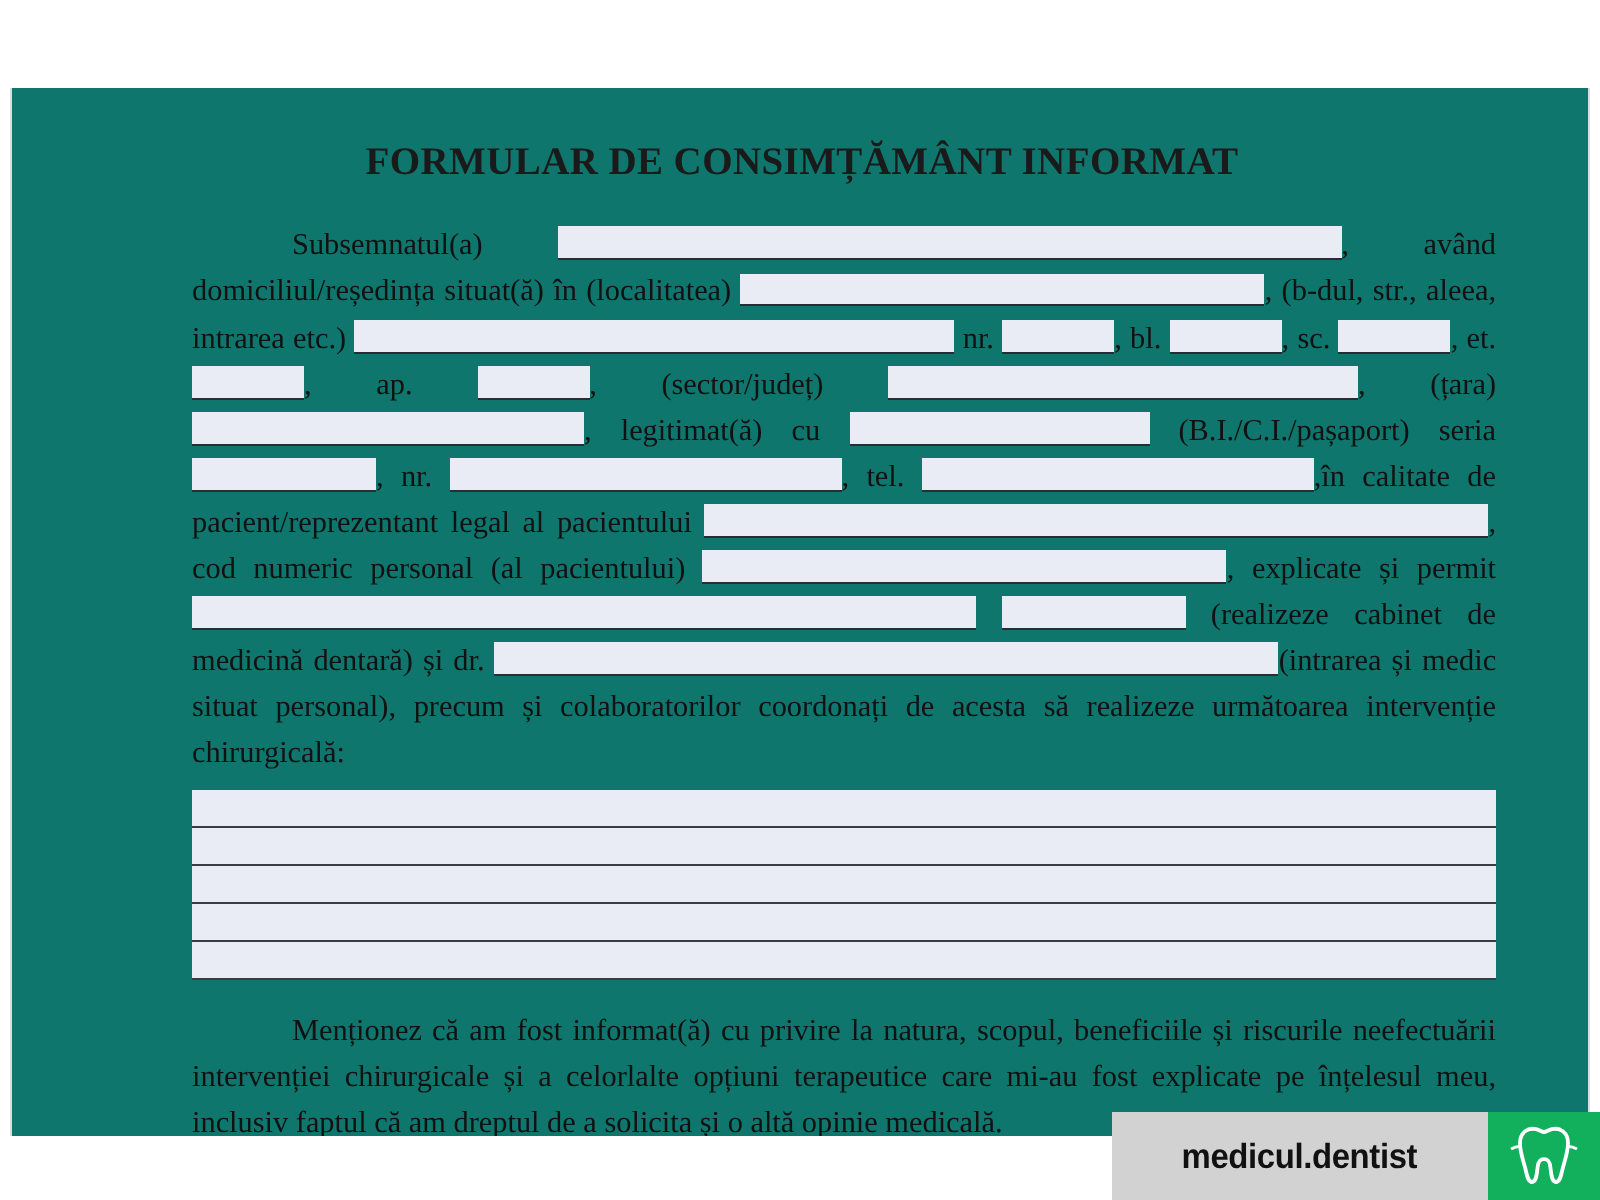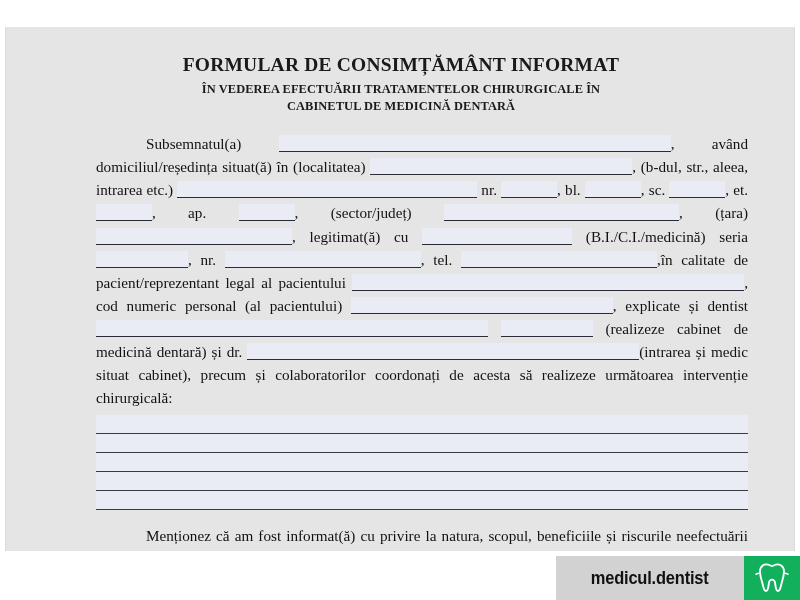--- a/index.html
+++ b/index.html
@@ -12,24 +12,24 @@
     height: 600px;
     overflow: hidden;
     font-family: "Liberation Serif", "DejaVu Serif", serif;
     position: relative;
   }
 
   
   .page-sheet {
     position: absolute;
     left: 5px;
-    top: 27px;
+    top: 44px;
     width: 790px;
     height: 524px;
-    background: #e5e5e5;
+    background: #0f766e;
     border-left: 1px solid #dcdcdc;
     border-right: 1px solid #dcdcdc;
     box-sizing: border-box;
     overflow: hidden;
   }
 
   .page-inner {
     position: absolute;
     left: 0;
     top: 0;
@@ -144,63 +144,59 @@
   .tooth-svg { display: block; }
 </style>
 </head>
 <body>
 
 <div class="page-sheet">
   <div class="page-inner">
 
     <h1 class="doc-title">FORMULAR DE CONSIMȚĂMÂNT INFORMAT</h1>
 
-    <div class="doc-subtitle">
-      <div><span>ÎN VEDEREA EFECTUĂRII TRATAMENTELOR CHIRURGICALE ÎN</span></div>
-      <div><span>CABINETUL DE MEDICINĂ DENTARĂ</span></div>
-    </div>
 
     <div class="body-block">
 
       <p class="para indent">
         <span>Subsemnatul(a)</span>
         <span class="blank w-full"></span><span>, având domiciliul/reședința situat(ă) în (localitatea)</span>
         <span class="blank w-w2"></span><span>, (b-dul, str., aleea, intrarea etc.)</span>
         <span class="blank w-huge"></span>
         <span>nr.</span>
         <span class="blank w-sm"></span><span>, bl.</span>
         <span class="blank w-sm"></span><span>, sc.</span>
         <span class="blank w-sm"></span><span>, et.</span>
         <span class="blank w-sm"></span><span>, ap.</span>
         <span class="blank w-sm"></span><span>, (sector/județ)</span>
         <span class="blank w-wide"></span><span>, (țara)</span>
         <span class="blank w-xxl"></span><span>, legitimat(ă) cu</span>
         <span class="blank w-xl"></span>
-        <span>(B.I./C.I./medicină) seria</span>
+        <span>(B.I./C.I./pașaport) seria</span>
         <span class="blank w-md"></span><span>, nr.</span>
         <span class="blank w-xxl"></span><span>, tel.</span>
         <span class="blank w-xxl"></span><span>,în calitate de pacient/reprezentant legal al pacientului</span>
         <span class="blank w-full"></span><span>, cod numeric personal (al pacientului)</span>
         <span class="blank w-w2"></span><span>,</span>
         <span>explicate</span>
-        <span>și dentist</span>
+        <span>și permit</span>
         <span class="blank w-full"></span>
         <span class="blank w-md"></span>
         <span>(realizeze</span>
         <span>cabinet</span>
         <span>de</span>
         <span>medicină</span>
         <span>dentară)</span>
         <span>și</span>
         <span>dr.</span>
         <span class="blank w-full"></span><span>(intrarea</span>
         <span>și</span>
         <span>medic</span>
         <span>situat</span>
-        <span>cabinet),</span>
+        <span>personal),</span>
         <span>precum și colaboratorilor coordonați de acesta să realizeze următoarea intervenție chirurgicală:</span>
       </p>
     </div>
 
     <div class="rule-lines">
       <div class="rule-line"></div>
       <div class="rule-line"></div>
       <div class="rule-line"></div>
       <div class="rule-line"></div>
       <div class="rule-line"></div>

